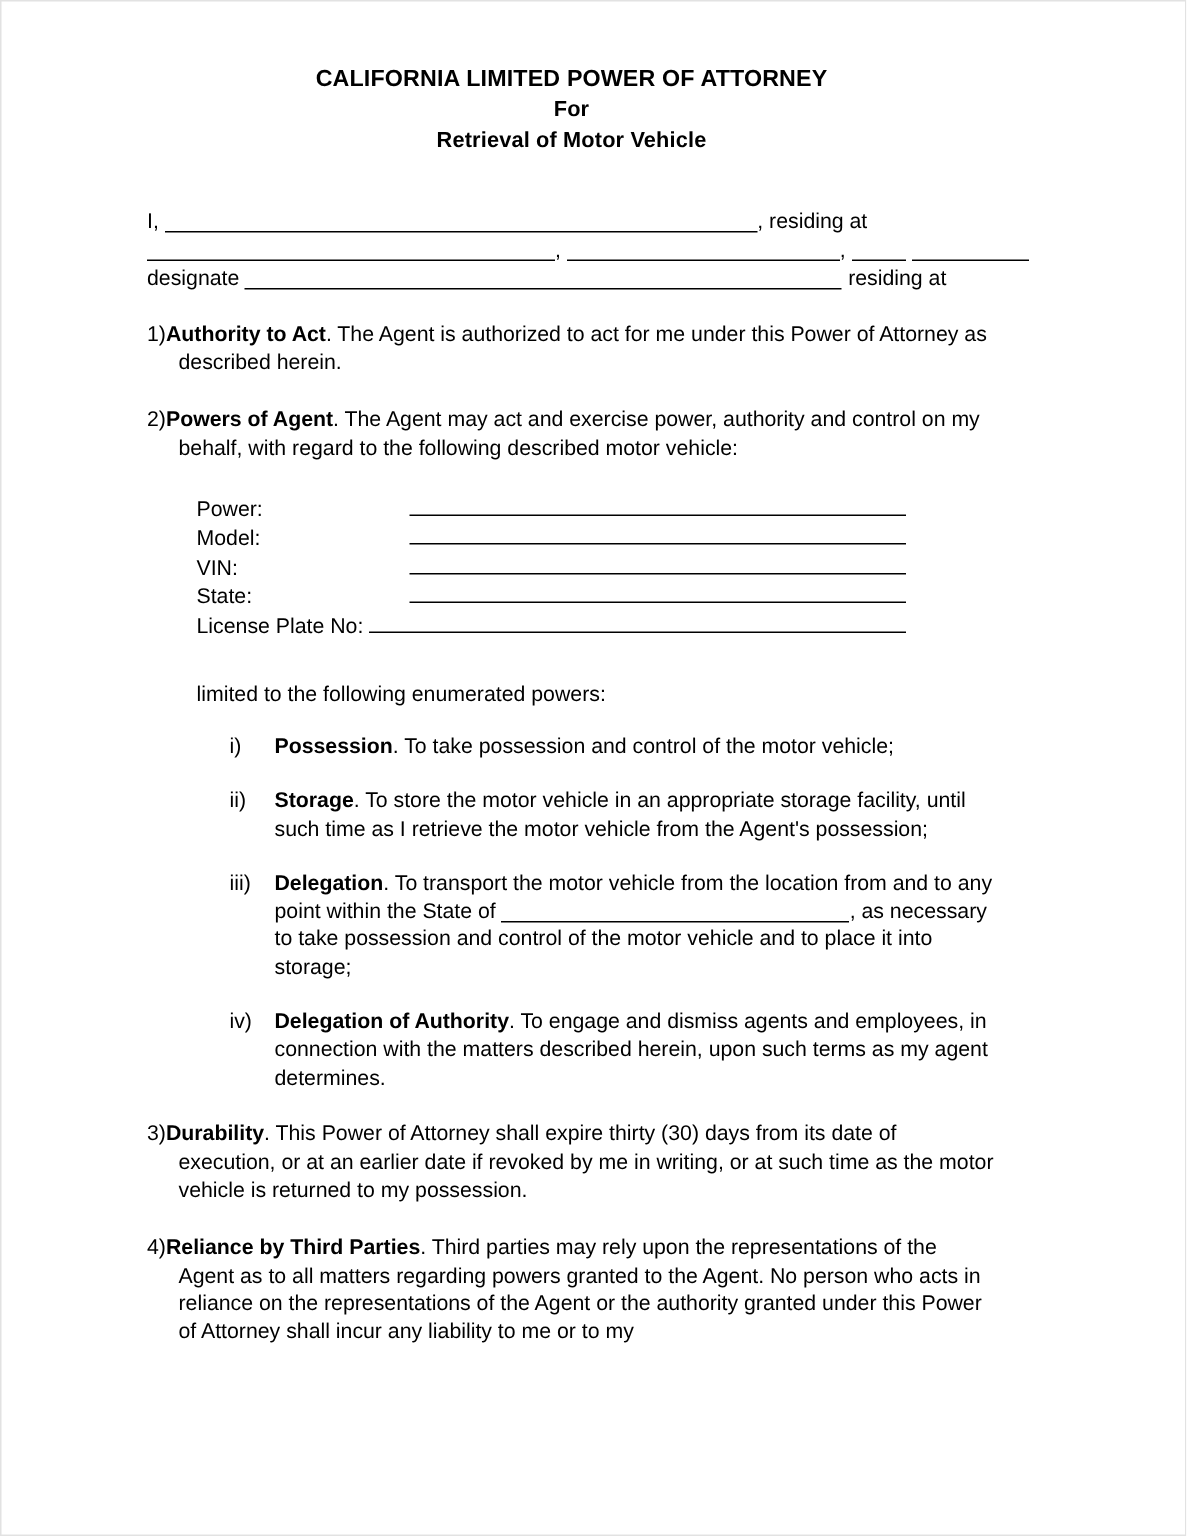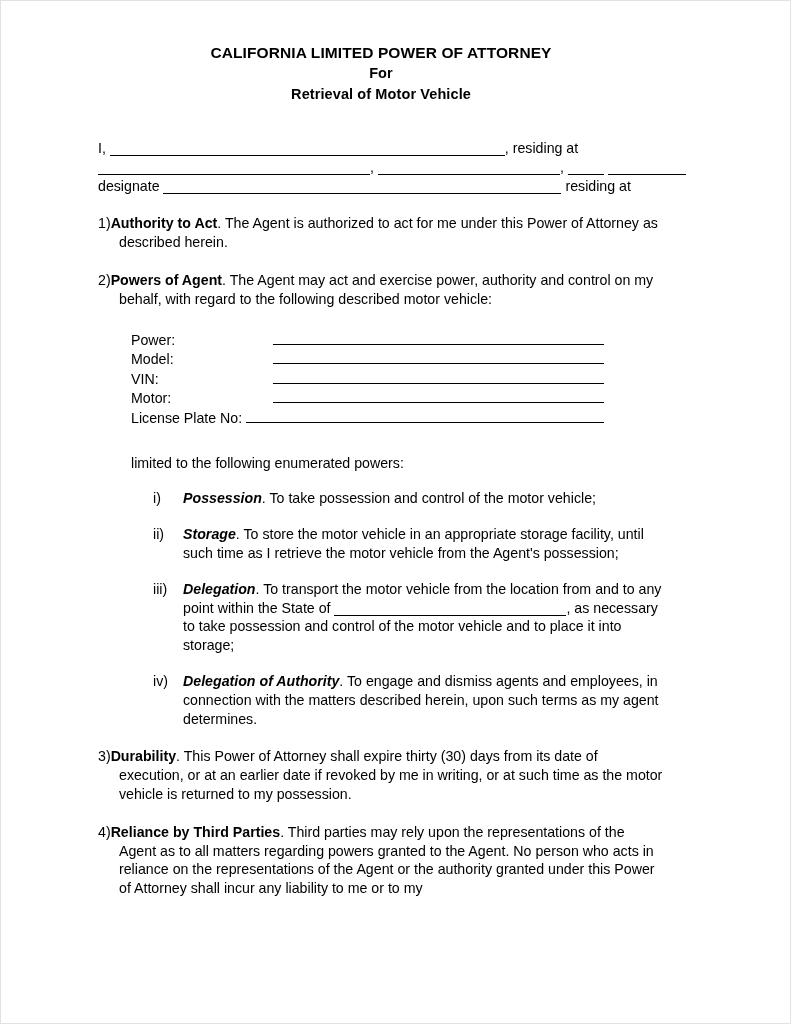--- a/index.html
+++ b/index.html
@@ -135,21 +135,21 @@
     margin-top: 17px;
   }
   .roman-item:first-child { margin-top: 0; }
   .roman-item .rn {
     flex: 0 0 30px;
     text-align: left;
   }
   .roman-item .rtext {
     flex: 1 1 auto;
   }
-  .roman-item b { font-weight: bold; font-style: italic; }
+  .roman-item b { font-weight: bold; }
 
   .tail-clauses { margin-top: 4px; }
 </style>
 </head>
 <body>
 
 <div class="page">
   <div class="page-border"></div>
 
   <div class="content">
@@ -198,21 +198,21 @@
       </div>
       <div class="vfield short">
         <span class="vlabel">Model:</span>
         <span class="vrule"></span>
       </div>
       <div class="vfield short">
         <span class="vlabel">VIN:</span>
         <span class="vrule"></span>
       </div>
       <div class="vfield short">
-        <span class="vlabel">Motor:</span>
+        <span class="vlabel">State:</span>
         <span class="vrule"></span>
       </div>
       <div class="vfield">
         <span class="vlabel">License Plate No:</span>
         <span class="vrule"></span>
       </div>
     </div>
 
     <div class="limited">limited to the following enumerated powers:</div>
 

